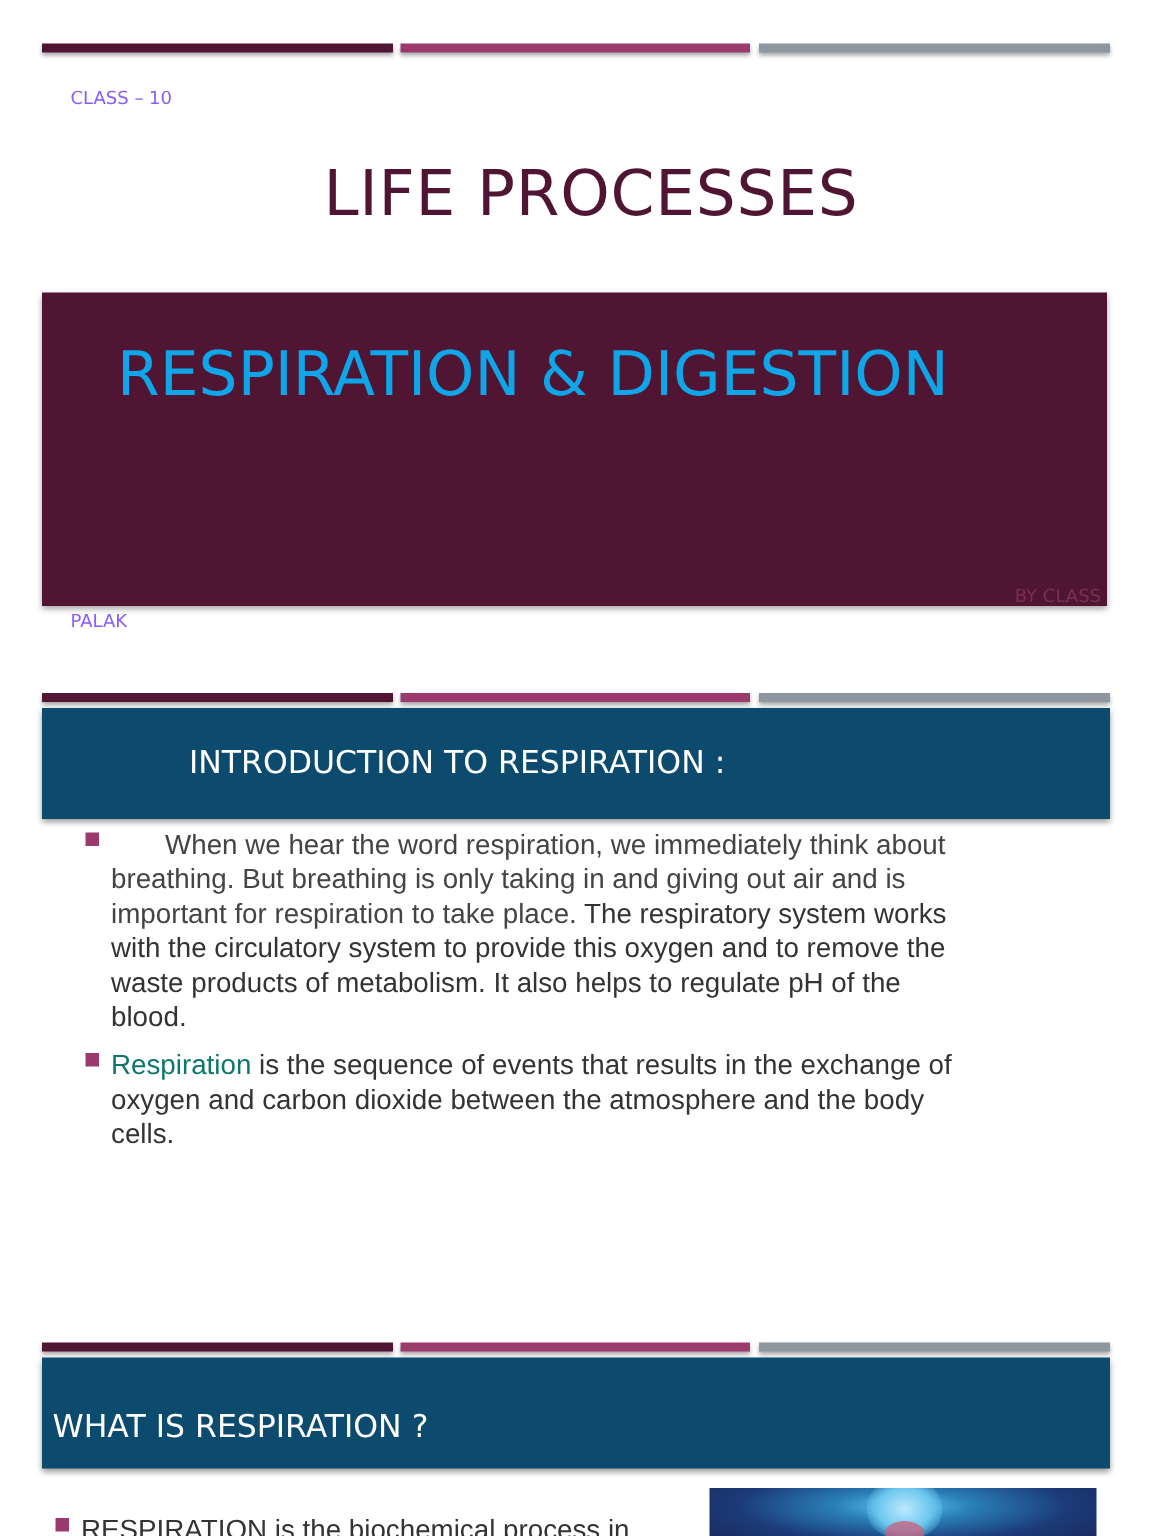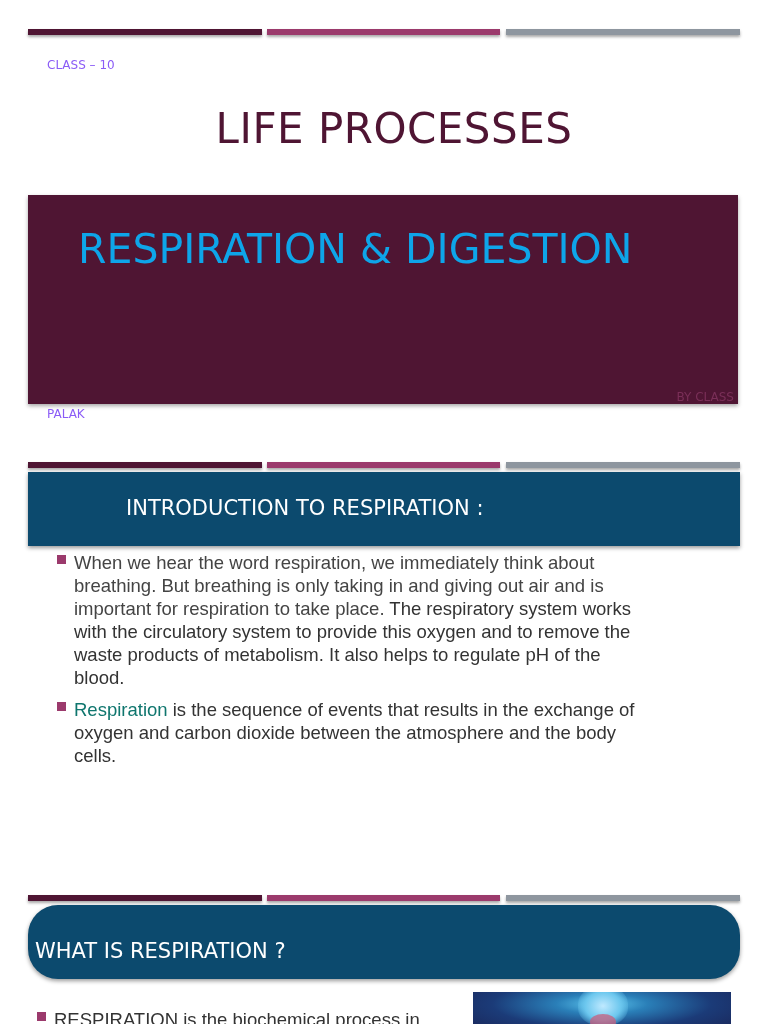--- a/index.html
+++ b/index.html
@@ -11,21 +11,21 @@
   .small-pink { position: absolute; color: #8b5cf6; font-size: 12px; font-family: "DejaVu Sans", sans-serif; }
   .main-title { position: absolute; left: 0; width: 788px; text-align: center; top: 104px; color: #4f1533; font-size: 42px; letter-spacing: 0.5px; }
   .hero { position: absolute; left: 28px; top: 195px; width: 710px; height: 209px; background: #4f1533; box-shadow: 0 2px 4px rgba(0,0,0,0.35); }
   .hero-title { position: absolute; left: 50px; top: 30px; color: #0ea5e9; font-size: 41px; }
   .hero-by { position: absolute; right: 4px; bottom: 0px; color: #7a2f58; font-size: 12px; }
   .header-band { position: absolute; left: 28px; width: 712px; background: #0c4a6e; box-shadow: 0 2px 4px rgba(0,0,0,0.4); }
   .header-text { position: absolute; color: #ffffff; font-size: 21px; }
   .bullets { position: absolute; left: 56px; width: 590px; font-family: "Liberation Sans", sans-serif; font-size: 18.5px; line-height: 23px; color: #333333; }
   .bullet { position: relative; padding-left: 18px; margin-bottom: 9px; }
   .bullet .sq { position: absolute; left: 1px; top: 4px; width: 9px; height: 9px; background: #9b3a6c; }
-  .lighter { color: #444; }
+  .lighter { color: #444; margin-left: 36px; }
   .link { color: #0f766e; }
   .img-box { position: absolute; left: 473px; top: 992px; width: 258px; height: 40px; background: radial-gradient(ellipse at 50% 30%, #5fc8f0 0%, #2a7fb8 25%, #1b3b78 60%, #1a2456 100%); overflow: hidden; }
   .img-box .glow { position: absolute; left: 105px; top: -6px; width: 50px; height: 40px; border-radius: 45%; background: radial-gradient(ellipse, #bfe9ff 0%, #6cc7ee 50%, rgba(90,180,230,0) 80%); }
   .img-box .red { position: absolute; left: 117px; top: 22px; width: 26px; height: 16px; border-radius: 50%; background: #c85e7c; opacity: 0.75; }
 </style>
 </head>
 <body>
 
 <div>
   <div class="bar b1" style="left:28px;top:29px;width:234px;"></div>
@@ -61,21 +61,21 @@
       <span class="link">Respiration</span><span> is the sequence of events that results in the exchange of oxygen and carbon dioxide between the atmosphere and the body cells.</span>
     </div>
   </div>
 </div>
 
 <div>
   <div class="bar b1" style="left:28px;top:895px;width:234px;"></div>
   <div class="bar b2" style="left:267px;top:895px;width:233px;"></div>
   <div class="bar b3" style="left:506px;top:895px;width:234px;"></div>
 
-  <div class="header-band" style="top:905px;height:74px;border-radius:30px;">
+  <div class="header-band" style="top:905px;height:74px;">
     <div class="header-text" style="left:7px;top:34px;">WHAT IS RESPIRATION ?</div>
   </div>
 
   <div class="bullets" style="top:1008px;left:36px;width:420px;">
     <div class="bullet">
       <span class="sq"></span>
       <span>RESPIRATION is the biochemical process in</span>
     </div>
   </div>
 

